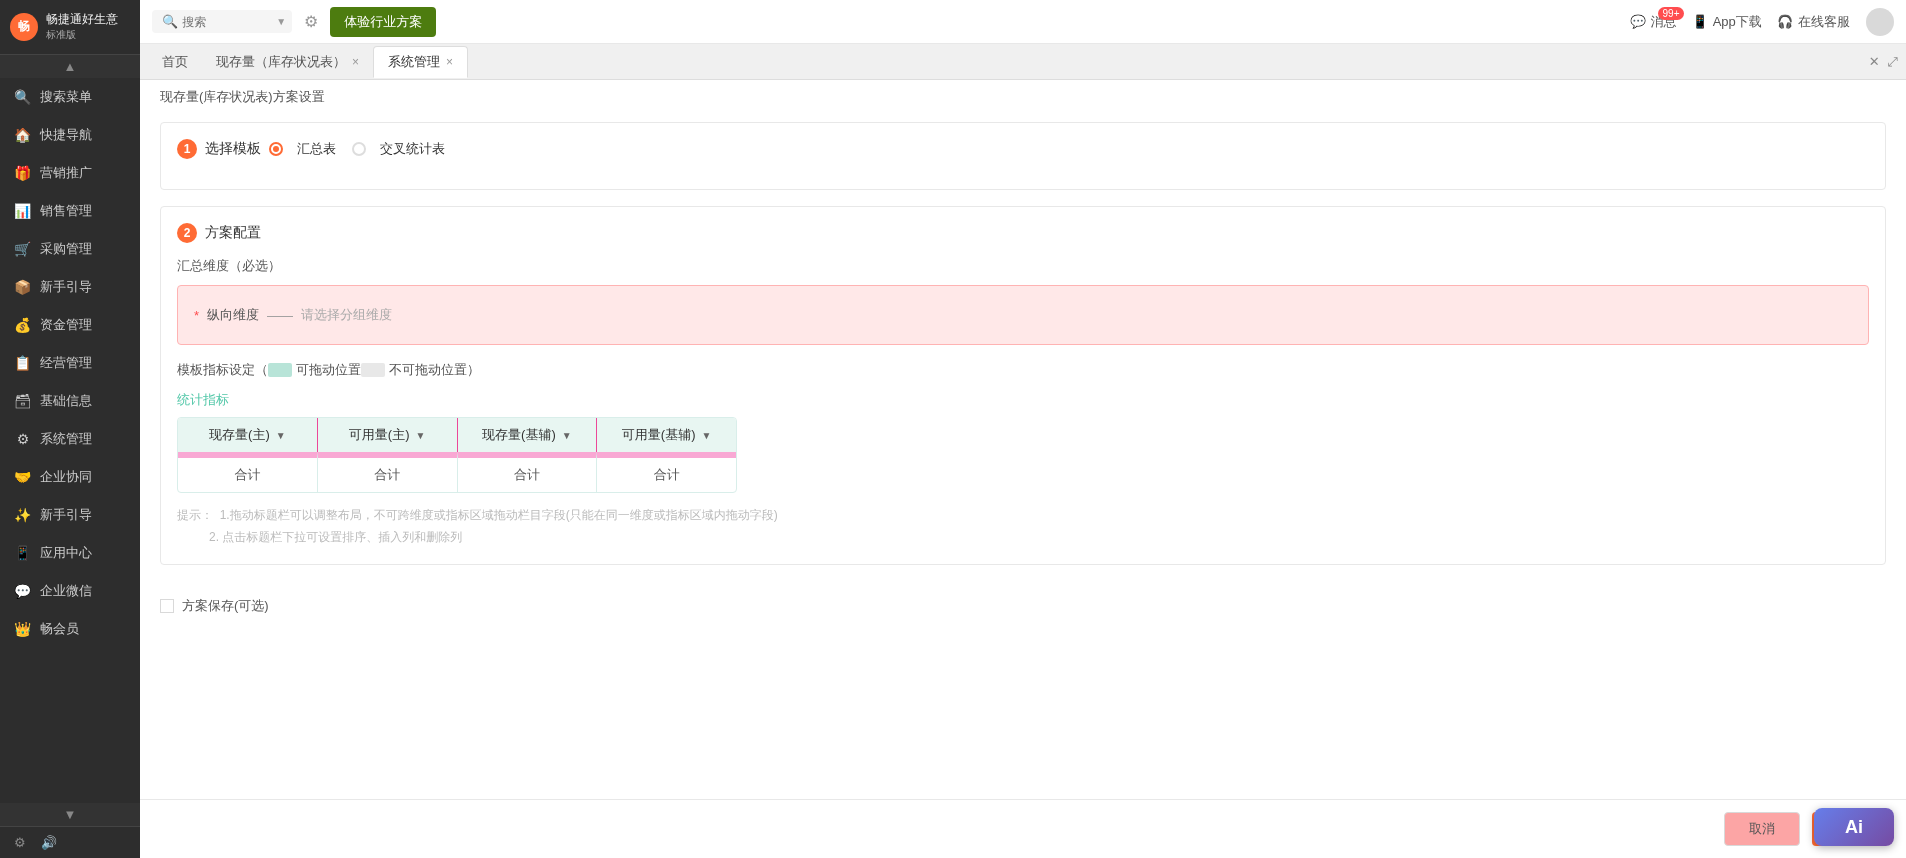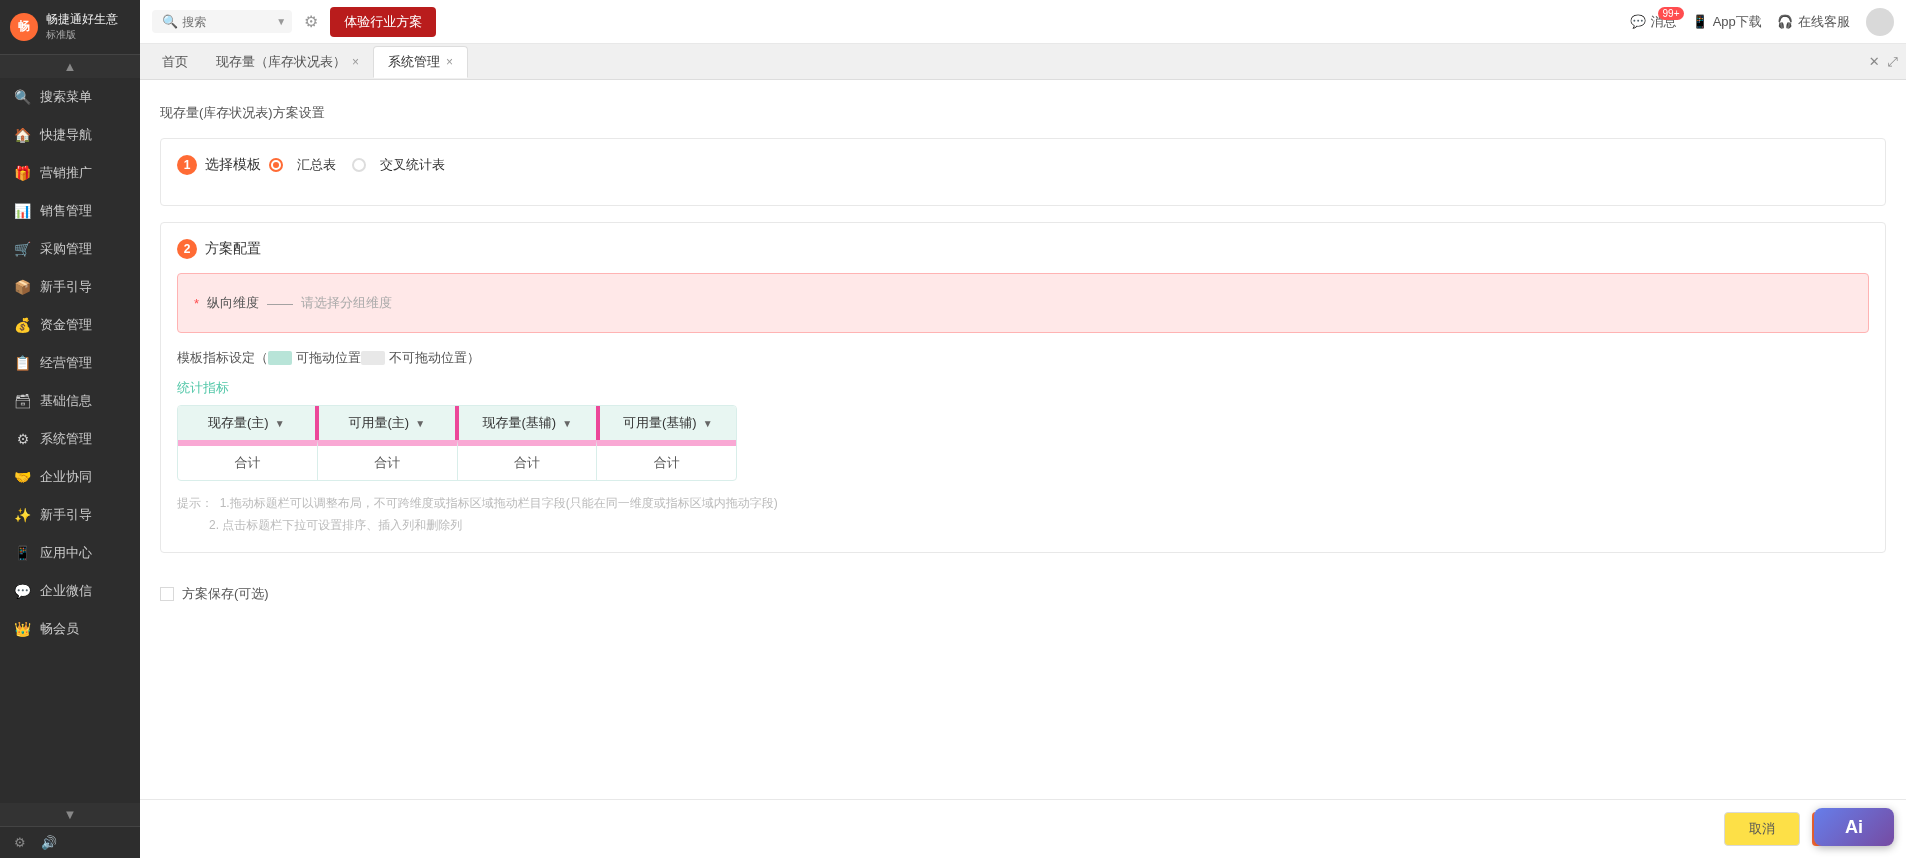--- a/index.html
+++ b/index.html
@@ -86,21 +86,21 @@
     }
     .topbar-search input {
       border: none; background: transparent; outline: none;
       font-size: 12px; color: #666; width: 90px;
     }
     .topbar-chevron { color: #999; font-size: 10px; margin-left: auto; }
     .topbar-gear {
       color: #999; font-size: 16px; cursor: pointer; padding: 4px;
     }
     .topbar-trial-btn {
-      background: #b91c1c; color: white;
+      background: #4d7c0f; color: white;
       border: none; border-radius: 4px;
       padding: 6px 14px; font-size: 13px; cursor: pointer;
     }
     .topbar-spacer { flex: 1; }
     .topbar-right {
       display: flex; align-items: center; gap: 16px;
     }
     .topbar-msg { display: flex; align-items: center; gap: 4px; color: #555; font-size: 13px; cursor: pointer; position: relative; }
     .topbar-badge {
       background: #ff4d4f; color: white; font-size: 10px;
@@ -143,21 +143,21 @@
       background: #ff6b35; color: white;
       border-radius: 4px 4px 0 0;
       border: none;
     }
     .tabs-actions { margin-left: auto; display: flex; gap: 8px; align-items: center; color: #888; }
 
     
     .content {
       flex: 1; overflow-y: auto;
       background: #fff;
-      padding: 24px 20px;
+      padding: 8px 20px;
     }
     .page-title { font-size: 13px; color: #555; margin-bottom: 16px; }
 
     
     .section {
       border: 1px solid #e8e8e8;
       border-radius: 4px;
       margin-bottom: 16px;
       padding: 16px;
     }
@@ -226,21 +226,21 @@
       width: 560px;
     }
     .stats-header-row {
       display: flex; background: #e8f6f2;
     }
     .stats-header-cell {
       flex: 1;
       padding: 8px 12px;
       display: flex; align-items: center; justify-content: center; gap: 6px;
       font-size: 13px; color: #333;
-      border-right: 4px solid #ec4899;
+      border-right: 1px solid #ec4899;
       cursor: pointer;
     }
     .stats-header-cell:last-child { border-right: none; }
     .stats-data-row { display: flex; }
     .stats-data-cell {
       flex: 1;
       padding: 8px 12px;
       text-align: center;
       font-size: 13px; color: #555;
       border-right: 1px solid #d9eeea;
@@ -265,21 +265,21 @@
 
     
     .bottom-actions {
       background: #fff;
       border-top: 1px solid #e8e8e8;
       padding: 12px 20px;
       display: flex; justify-content: flex-end; gap: 12px;
       flex-shrink: 0;
     }
     .btn-cancel {
-      border: 1px solid #d9d9d9; background: #fde047;
+      border: 1px solid #d9d9d9; background: #fca5a5;
       color: #555; padding: 7px 24px; border-radius: 4px;
       cursor: pointer; font-size: 13px;
     }
     .btn-query {
       background: #ff6b35; color: white; border: none;
       padding: 7px 24px; border-radius: 4px;
       cursor: pointer; font-size: 13px;
     }
 
     
@@ -452,20 +452,21 @@
         </div>
       </div>
     </div>
 
     <div class="section">
       <div class="section-header">
         <div class="section-num">2</div>
         <div class="section-title">方案配置</div>
       </div>
 
+      <div class="config-label">汇总维度（必选）</div>
 
       <div class="dimension-box">
         <div class="dimension-row">
           <span class="dimension-required">*</span>
           <span class="dimension-label">纵向维度</span>
           <span class="dimension-dash">——</span>
           <span class="dimension-placeholder">请选择分组维度</span>
         </div>
       </div>
 

